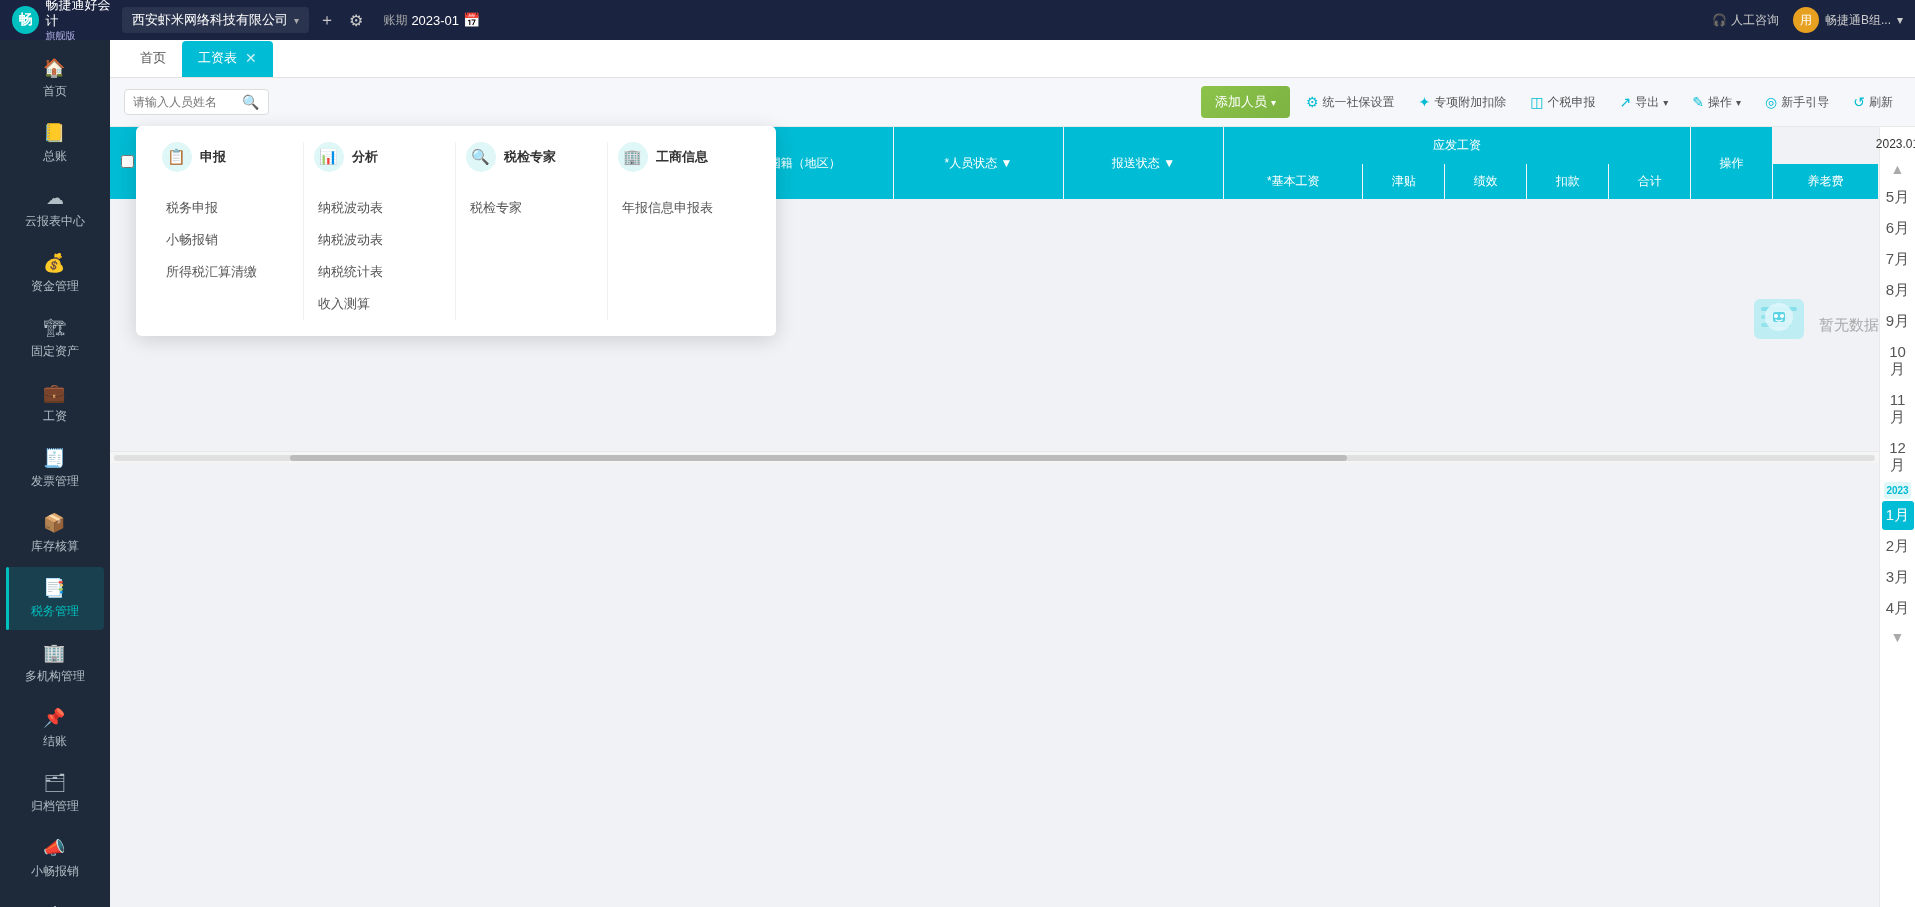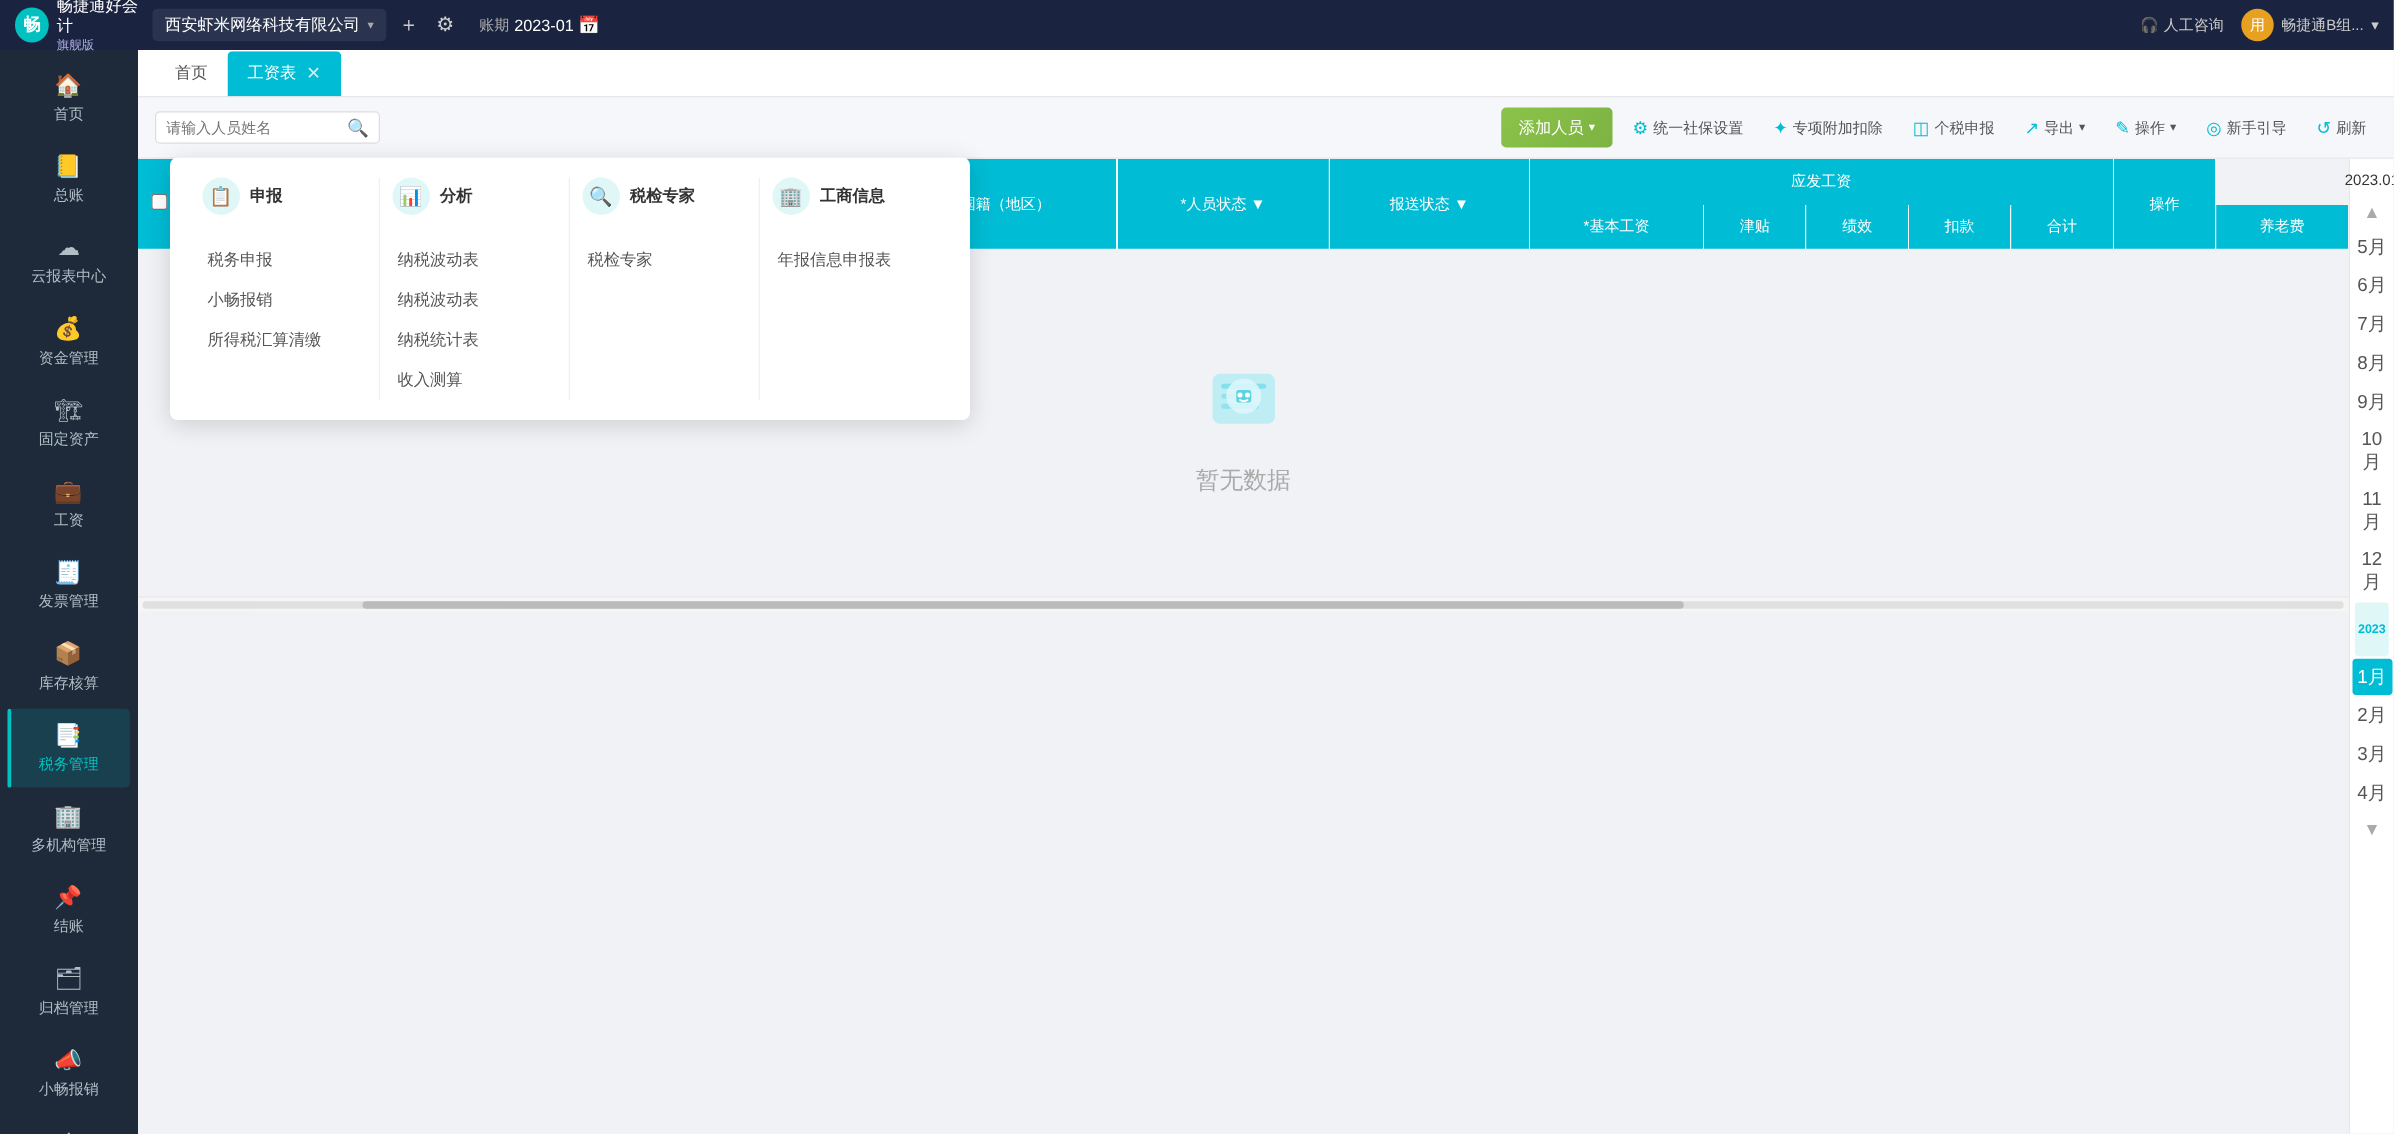--- a/index.html
+++ b/index.html
@@ -147,21 +147,21 @@
       gap: 8px;
       border-bottom: 1px solid #e8e8e8;
     }
     .search-input-wrap {
       display: flex; align-items: center;
       background: #fff;
       border: 1px solid #ddd;
       border-radius: 4px;
       padding: 4px 8px;
       gap: 6px;
-      width: 180px;
+      width: 145px;
     }
     .search-input-wrap input {
       border: none; outline: none; font-size: 12px; width: 100%;
       color: #999;
     }
     .search-icon { color: #aaa; font-size: 14px; }
     .btn-add-person {
       background: linear-gradient(135deg, #8bc34a, #7cb342);
       color: #fff;
       border: none;
@@ -224,26 +224,26 @@
     }
     .th-checkbox { width: 36px; }
     .colspan-header {
       background: #00bcd4 !important;
       text-align: center;
     }
 
     
     .empty-state {
       display: flex;
-      flex-direction: column;
+      flex-direction: row;
       align-items: center;
       justify-content: flex-end;
       padding: 80px 0;
       color: #aaa;
-      font-size: 19px;
+      font-size: 15px;
     }
     .empty-icon {
       width: 80px; height: 80px;
       margin-bottom: 12px;
     }
     .dropdown-menu {
       position: absolute;
       top: 126px;
       left: 136px;
       background: #fff;
@@ -314,21 +314,21 @@
     .right-panel-month.active {
       background: #00bcd4;
       color: #fff;
       border-radius: 3px;
     }
     .right-panel-year {
       font-size: 10px; color: #00bcd4; font-weight: bold;
       writing-mode: horizontal-tb;
       background: #e0f7f7;
       border-radius: 3px;
-      padding: 16px 2px;
+      padding: 3px 2px;
       text-align: center;
     }
     .right-panel-arrow {
       color: #aaa; font-size: 14px; cursor: pointer;
       padding: 4px;
     }
 
     
     .bottom-scrollbar {
       height: 12px;

